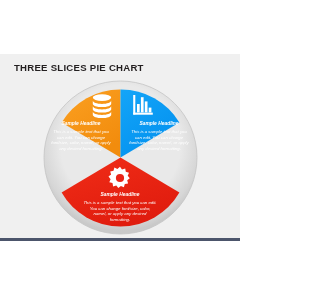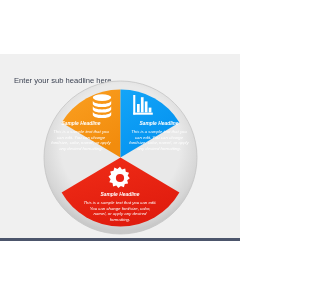--- a/index.html
+++ b/index.html
@@ -111,21 +111,21 @@
   .icon-red    { left: 108px; top: 166px; width: 24px; height: 24px; }
   .icon-box svg { display: block; width: 100%; height: 100%; }
 </style>
 </head>
 <body>
 
 <div id="root">
 
   <div class="slide"></div>
 
-  <div class="subtitle">Enter your sub headline here</div>
+  <div class="title">THREE SLICES PIE CHART</div>
 
   <div class="pie-wrap">
     <svg viewBox="0 0 155 155" xmlns="http://www.w3.org/2000/svg">
       <defs>
         <radialGradient id="ringGrad" cx="50%" cy="42%" r="56%">
           <stop offset="70%" stop-color="#e9e9e9"></stop>
           <stop offset="92%" stop-color="#d6d6d6"></stop>
           <stop offset="100%" stop-color="#c9c9c9"></stop>
         </radialGradient>
         <linearGradient id="orGrad" x1="0%" y1="0%" x2="60%" y2="100%">

